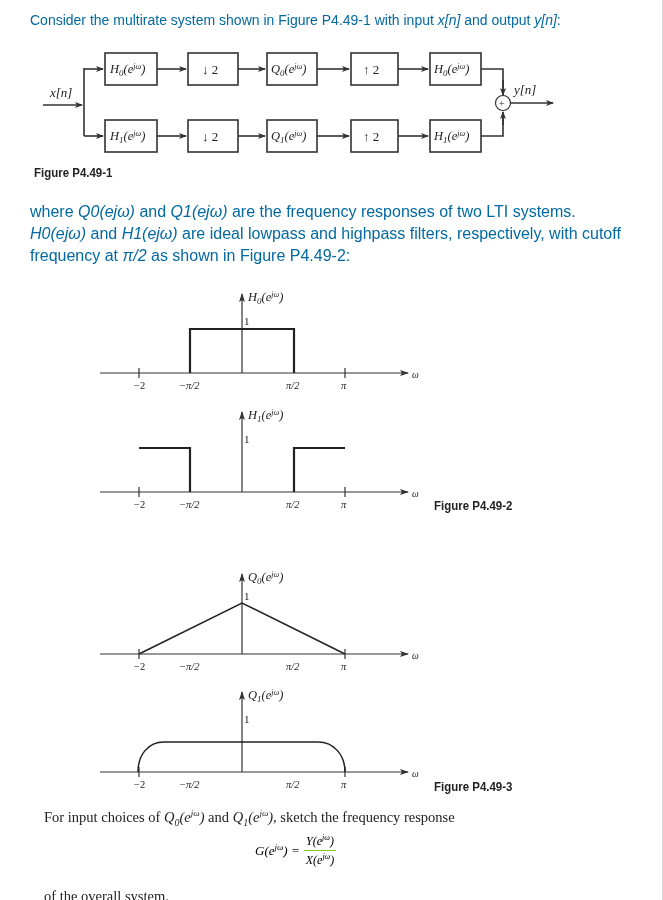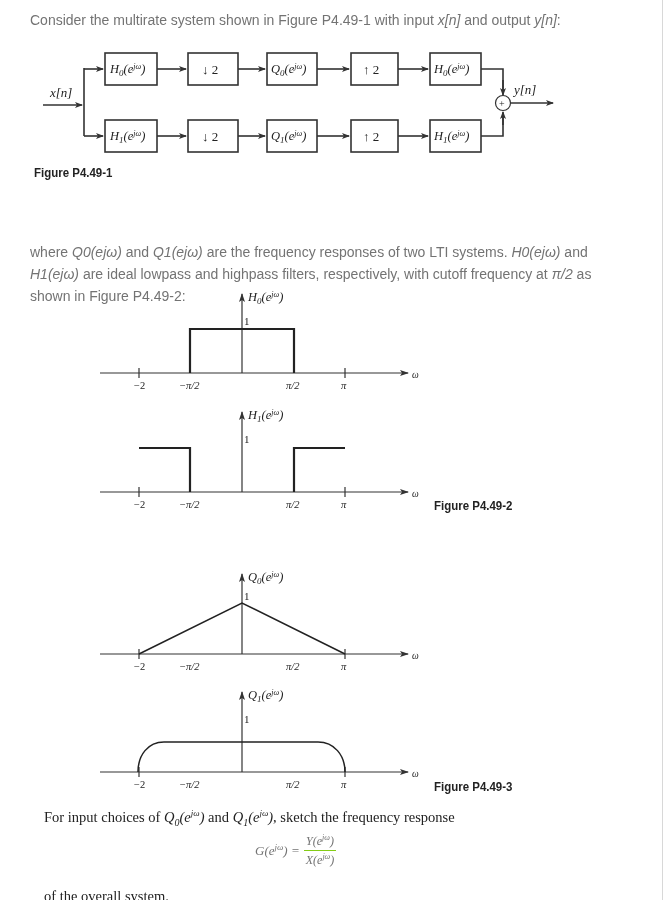--- a/index.html
+++ b/index.html
@@ -1,23 +1,23 @@
 <!DOCTYPE html>
 <html><head>
 <meta charset="utf-8">
 <style>
   html, body { margin:0; padding:0; background:#fff; }
   body { width:663px; height:900px; position:relative; overflow:hidden; }
   .page { position:absolute; left:0; top:0; width:662px; height:900px; background:#fff; border-right:1px solid #d8d8d8; }
-  .sans { font-family:"Liberation Sans", sans-serif; color:#737373; }
+  .sans { font-family:"Liberation Sans", sans-serif; color:#0369a1; }
   .serif { font-family:"Liberation Serif", serif; color:#222; }
   .intro { position:absolute; left:30px; top:12px; font-size:14px; }
   .intro i { font-style:italic; }
   .fig-caption { position:absolute; font-family:"Liberation Sans", sans-serif; font-weight:bold; font-size:13.5px; color:#222; transform:scaleX(0.85); transform-origin:left top; letter-spacing:0; }
-  .para { position:absolute; left:30px; top:201px; width:600px; font-size:14px; line-height:22px;margin-top:40px; }
+  .para { position:absolute; left:30px; top:201px; width:600px; font-size:16px; line-height:22px; }
   .para i { font-style:italic; }
   svg text { font-family:"Liberation Serif", serif; fill:#222; }
   .lti { position:absolute; left:44px; top:527px; font-size:14.5px; }
   .sketch { position:absolute; left:44px; top:808px; font-size:14.5px; }
   .eq { position:absolute; left:255px; top:833px; font-size:13px; }
   .final { position:absolute; left:44px; top:872px; font-size:14.5px;margin-top:16px; }
 </style>
 </head>
 <body>
 
@@ -174,21 +174,21 @@
   <div class="fig-caption" style="left:434px;top:498px;">Figure P4.49-2</div>
 
 
   <div class="fig-caption" style="left:434px;top:779px;">Figure P4.49-3</div>
 
   <div class="sketch serif">
     <span>For input choices of </span><i>Q<sub style="font-size:10px">0</sub>(e<sup style="font-size:9px">jω</sup>)</i><span> and </span><i>Q<sub style="font-size:10px">1</sub>(e<sup style="font-size:9px">jω</sup>)</i><span>, sketch the frequency response</span>
   </div>
 
   <div class="eq serif">
-    <table style="border-collapse:collapse;font-family:'Liberation Serif',serif;font-size:13px;color:#737373;">
+    <table style="border-collapse:collapse;font-family:'Liberation Serif',serif;font-size:13px;color:#000000;">
       <tbody>
           <tr>
         <td rowspan="2" style="padding:0 4px 0 0;vertical-align:middle;font-style:italic;">G(e<sup style="font-size:9px">jω</sup>) =</td>
         <td style="text-align:center;border-bottom:1px solid #84cc16;padding:0 2px 1px;font-style:italic;font-size:12px;">Y(e<sup style="font-size:8px">jω</sup>)</td>
       </tr>
       <tr>
         <td style="text-align:center;padding:1px 2px 0;font-style:italic;font-size:12px;margin-left:48px;">X(e<sup style="font-size:8px">jω</sup>)</td>
       </tr>
     </tbody>
       </table>

